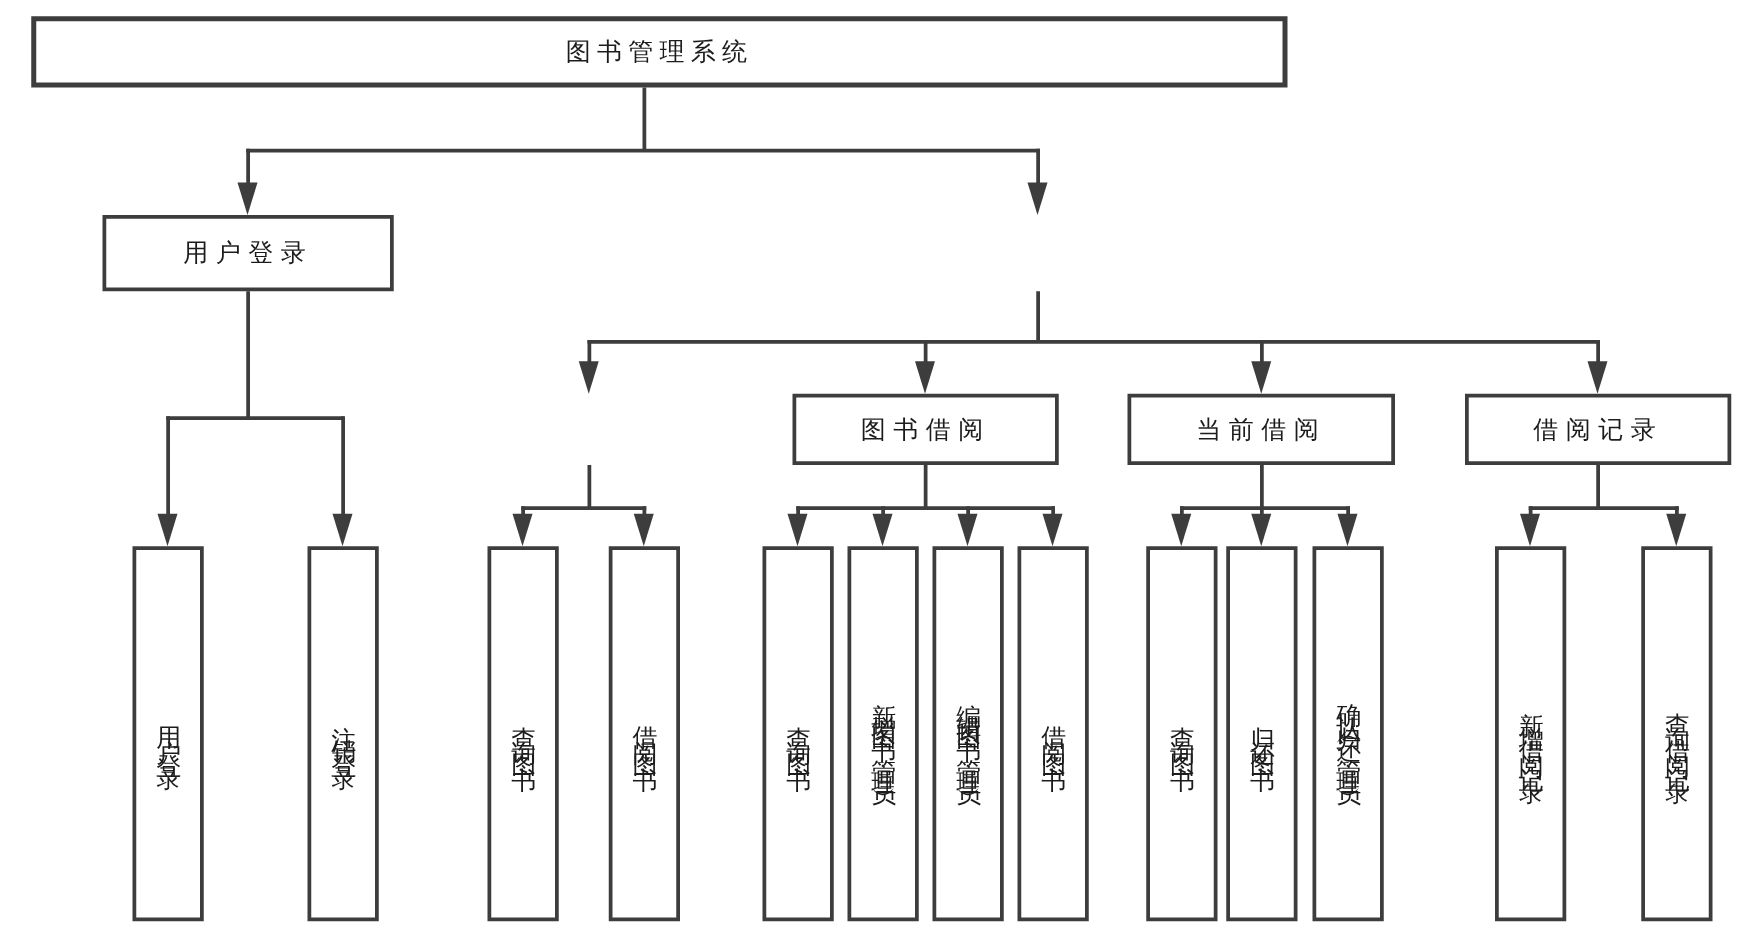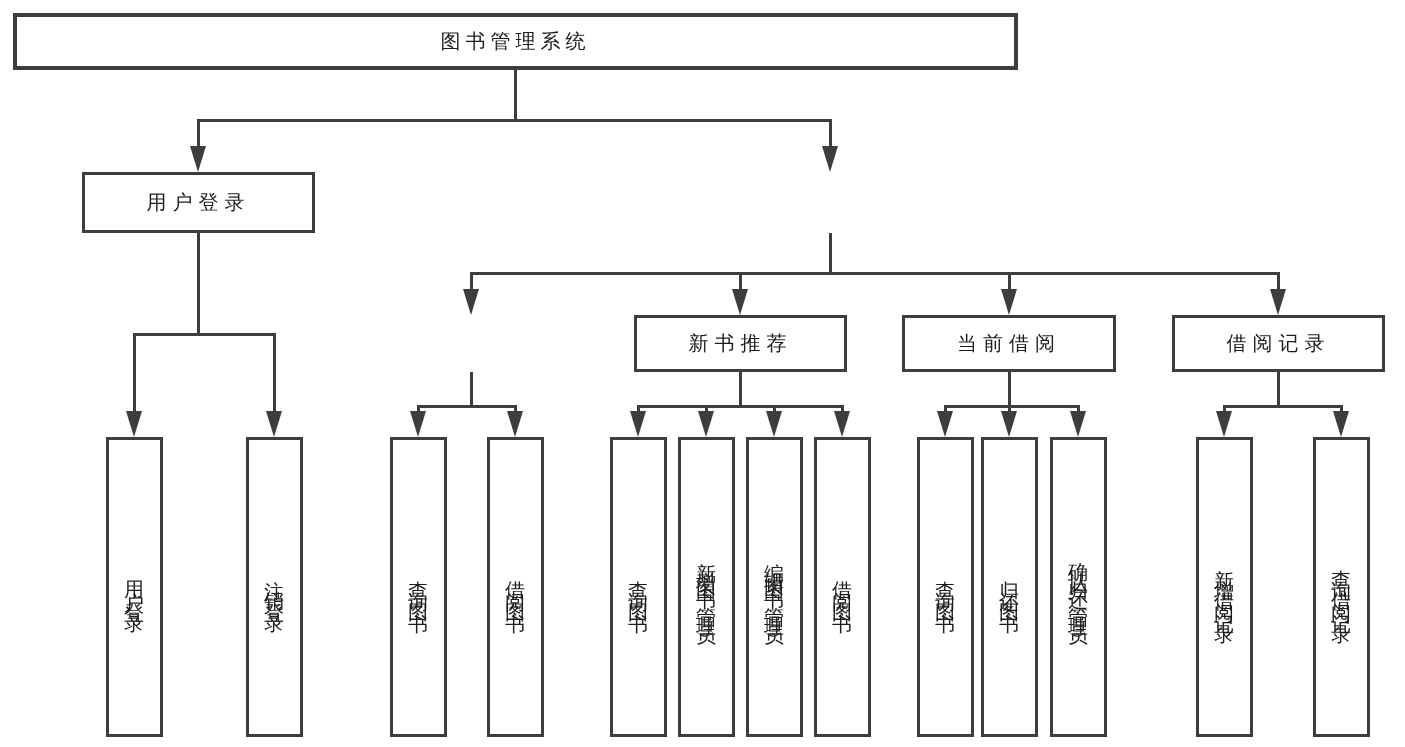--- a/index.html
+++ b/index.html
@@ -15,21 +15,21 @@
   .node {
     position: absolute;
     box-sizing: border-box;
     border: 3px solid #3d3d3d;
     background: #ffffff;
     display: flex;
     align-items: center;
     justify-content: center;
     text-align: center;
   }
-  .root-node { border-width: 4px; font-size: 20px; letter-spacing: 5px; }
+  .root-node { border-width: 4px; font-size: 20px; letter-spacing: 5px; margin-left: 12px; }
   .branch-node { font-size: 20px; letter-spacing: 6px; }
   .leaf-node { width: 57px; height: 300px; }
   .vtext {
     writing-mode: vertical-rl;
     font-size: 20px;
     letter-spacing: 11px;
     line-height: 1;
     white-space: nowrap;
   }
   .vtext.tight { letter-spacing: 9px; }
@@ -59,21 +59,21 @@
 
   <div class="node root-node" style="left:13px; top:13px; width:1005px; height:57px">
     <span>图书管理系统</span>
   </div>
 
   <div class="node branch-node" style="left:82px; top:172px; width:233px; height:61px">
     <span>用户登录</span>
   </div>
 
   <div class="node branch-node" style="left:634px; top:315px; width:213px; height:57px">
-    <span>新书推荐</span>
+    <span>图书借阅</span>
   </div>
   <div class="node branch-node" style="left:902px; top:315px; width:214px; height:57px">
     <span>当前借阅</span>
   </div>
   <div class="node branch-node" style="left:1172px; top:315px; width:213px; height:57px">
     <span>借阅记录</span>
   </div>
 
   <div class="node leaf-node" style="left:106px; top:437px">
     <span class="vtext">用户登录</span>

